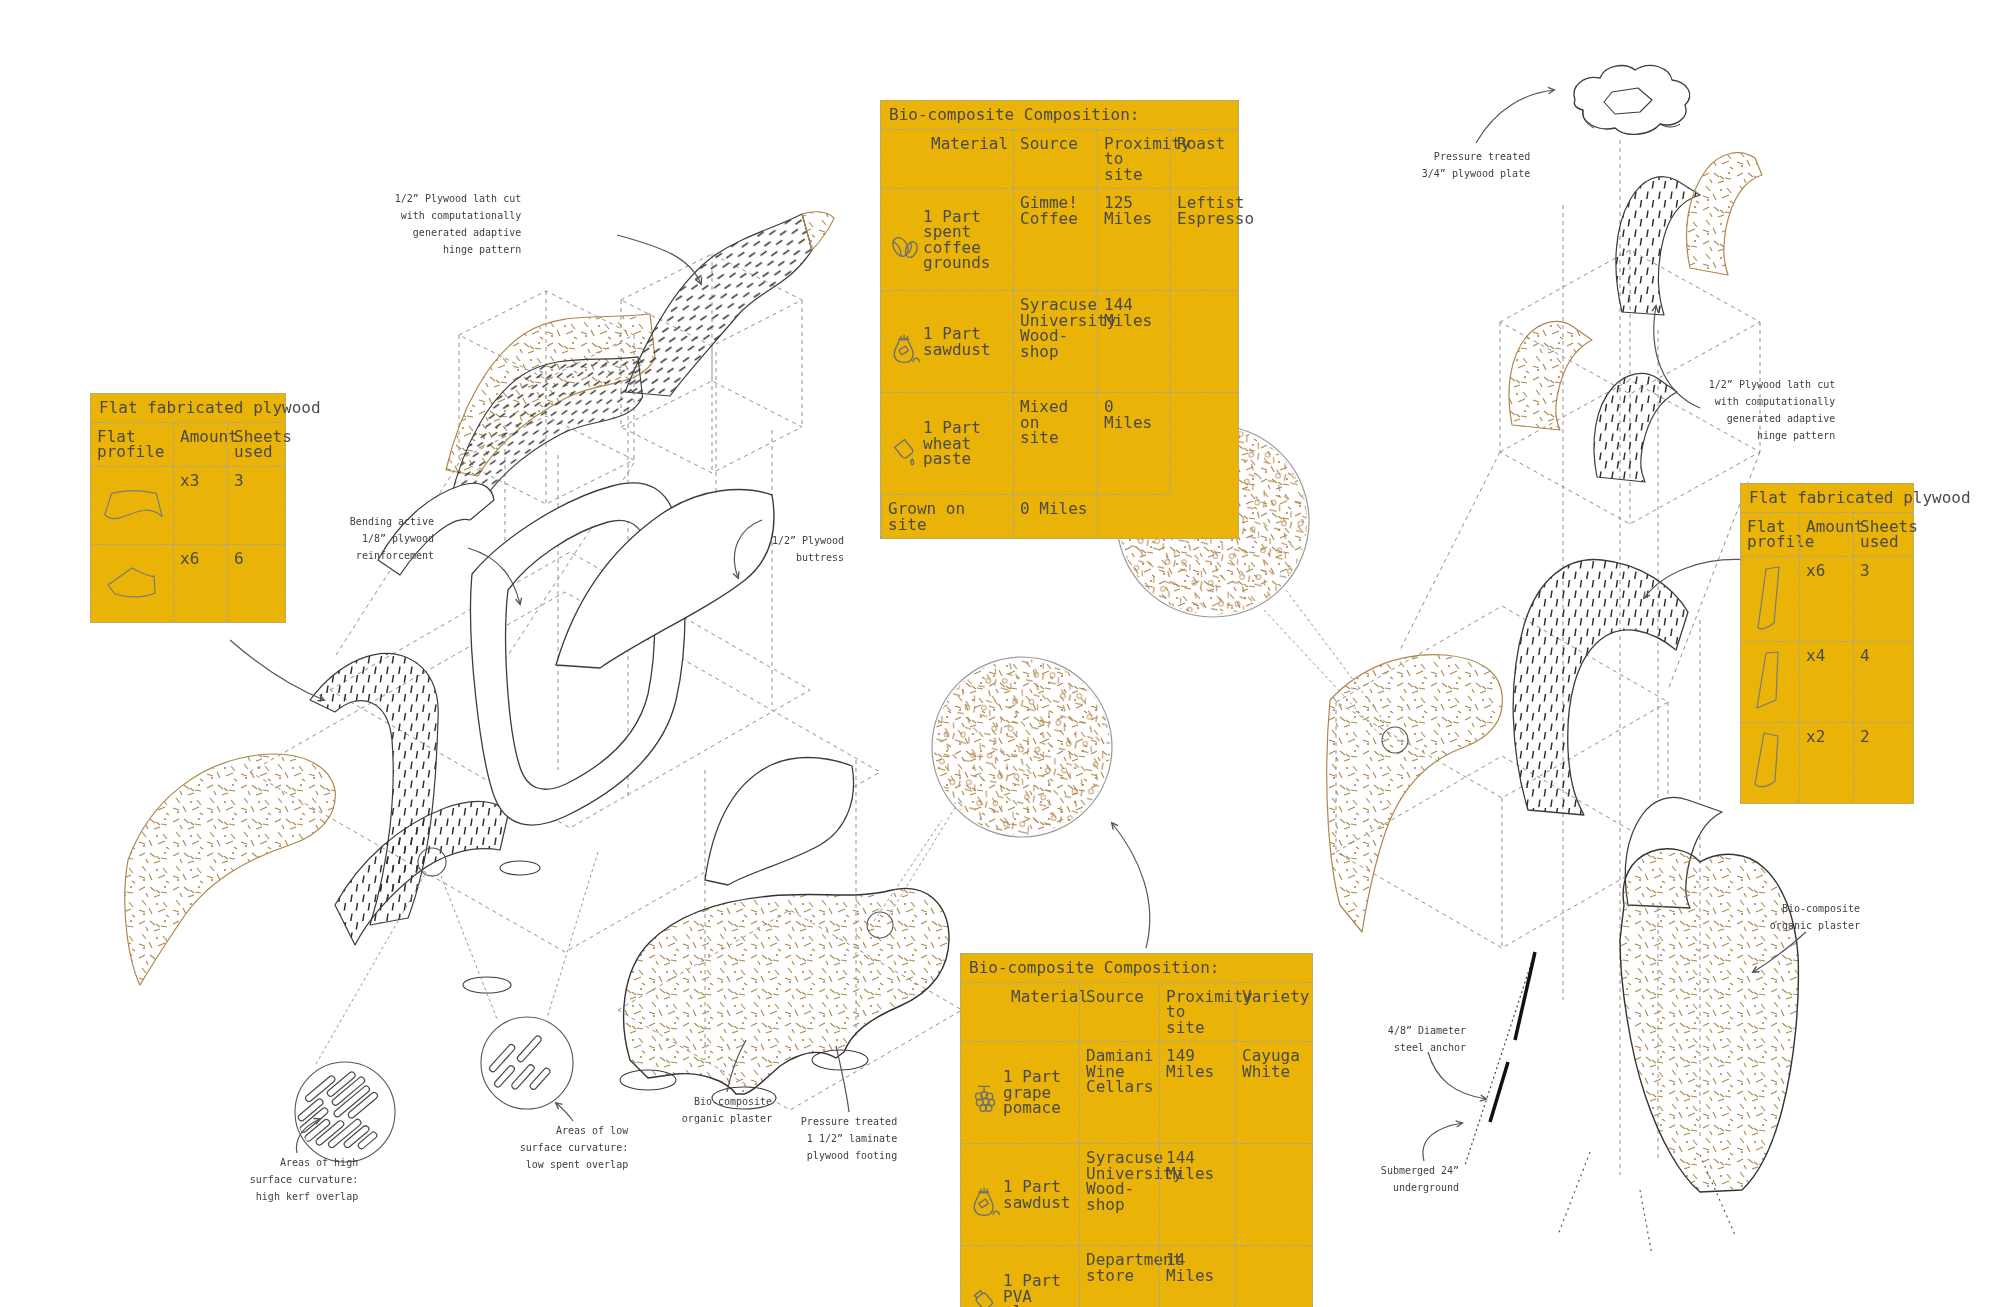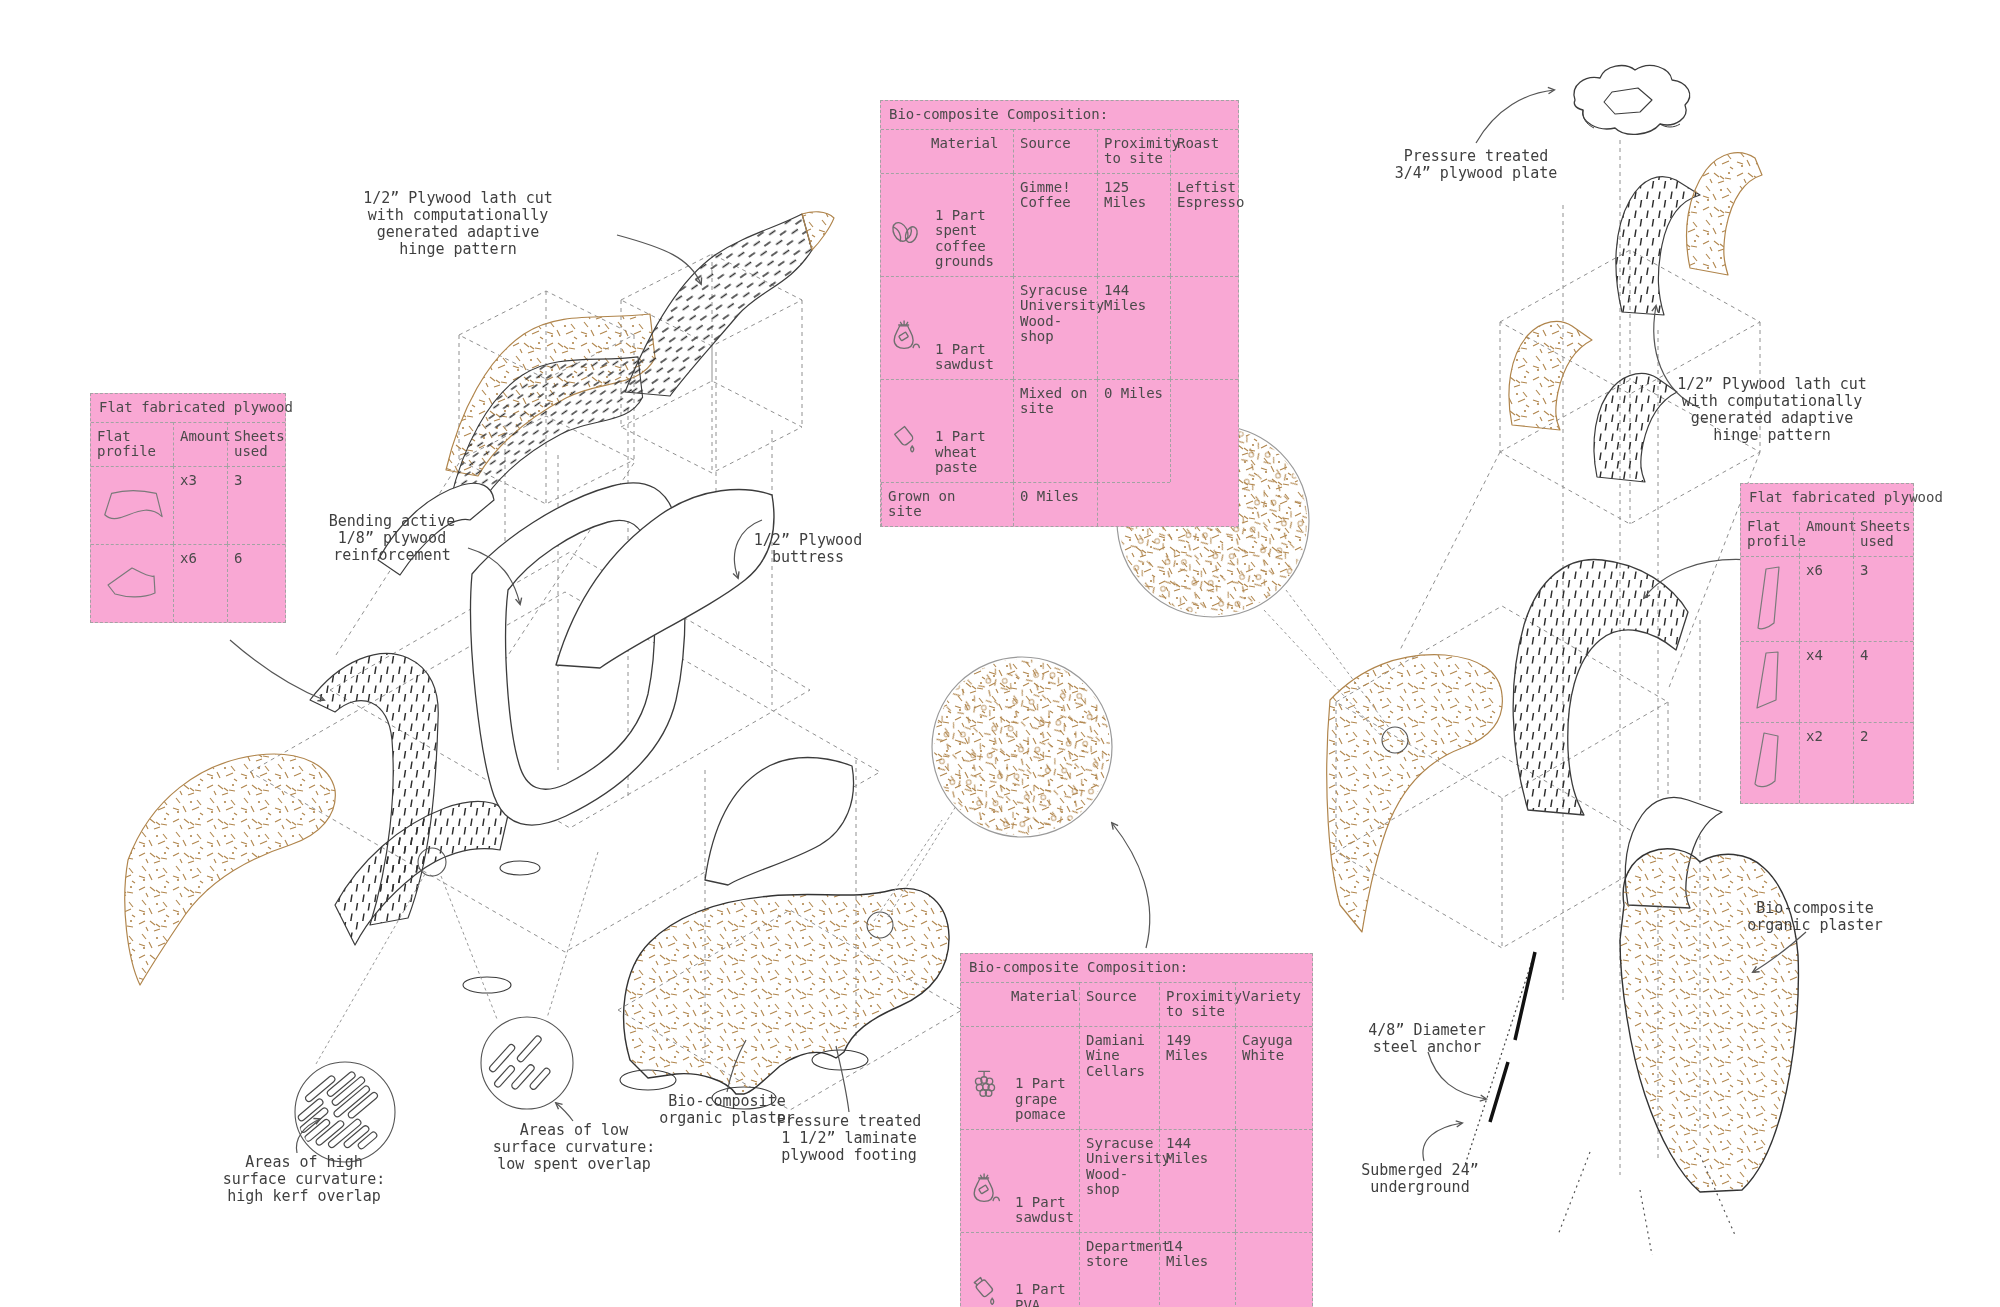--- a/index.html
+++ b/index.html
@@ -1,33 +1,33 @@
 <!DOCTYPE html>
 <html><head>
 <meta charset="utf-8">
 <style>
   *{box-sizing:border-box;margin:0;padding:0}
   html,body{width:2000px;height:1307px;background:#ffffff;overflow:hidden}
   body{position:relative;font-family:"DejaVu Sans Mono",monospace;color:#474747}
   #scene{position:absolute;left:0;top:0}
   
-  .tbl{position:absolute;border:1px dashed #a3a3a3;background:#f9a8d4;font-size:14px;line-height:15.5px;color:#4a4a4a}
+  .tbl{position:absolute;border:1px dashed #a3a3a3;background:#eab308;font-size:16px;line-height:15.5px;color:#4a4a4a}
   .tbl-title{padding:6px 8px;white-space:pre}
   .tgrid{display:grid}
   .c{border-top:1px dashed #a3a3a3;border-left:1px dashed #a3a3a3;padding:6px 6px;white-space:pre-wrap}
   .c.fc{border-left:none}
   .c.hpad{padding-left:50px}
-  .mat{display:flex;gap:12px;align-items:flex-end}
+  .mat{display:flex;gap:0;align-items:center}
   .mat .ic{flex:0 0 36px}
   .mat .mtxt{white-space:pre-wrap}
   .profcell{display:flex;align-items:center;justify-content:center;min-height:78px}
   svg.icn{stroke:#6f6f6f;fill:none;stroke-width:1.5;stroke-linecap:round;stroke-linejoin:round}
   svg.prof{stroke:#7a7a7a;fill:none;stroke-width:1.2;stroke-linejoin:round}
   
-  .ann{position:absolute;transform:translateX(-50%);font-size:15px;line-height:17px;text-align:center;white-space:pre-wrap;color:#3f3f3f}
+  .ann{position:absolute;transform:translateX(-50%);font-size:10px;line-height:17px;text-align:right;white-space:pre-wrap;color:#3f3f3f}
 </style>
 </head>
 <body>
 
 <svg id="scene" width="2000" height="1307" viewBox="0 0 2000 1307">
   <defs>
     <pattern id="spk" width="34" height="34" patternUnits="userSpaceOnUse">
       <g stroke="#b0854c" stroke-width="1.1" fill="none">
         <path d="M3,6 l6,-3"></path>
           <path d="M14,3 l5,4"></path>

